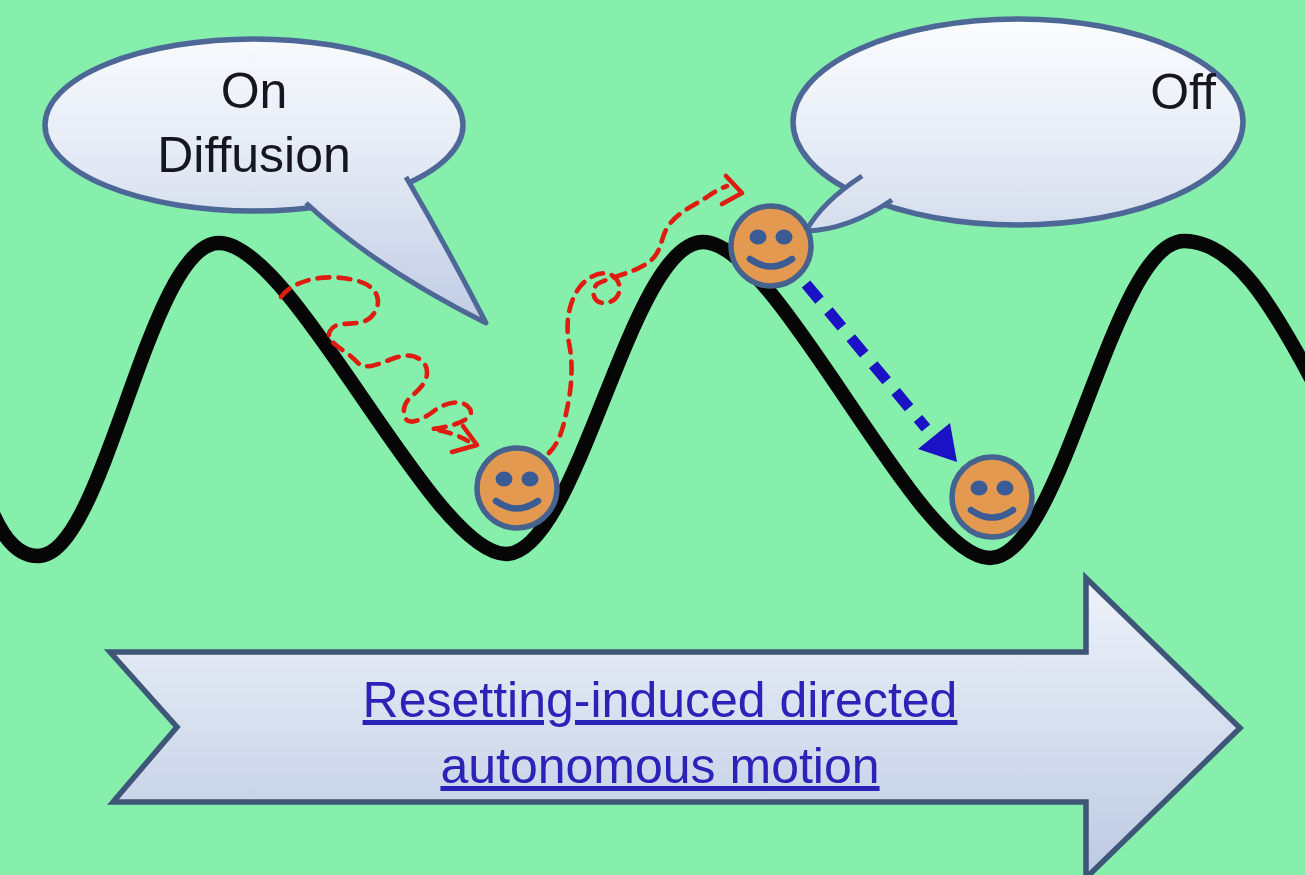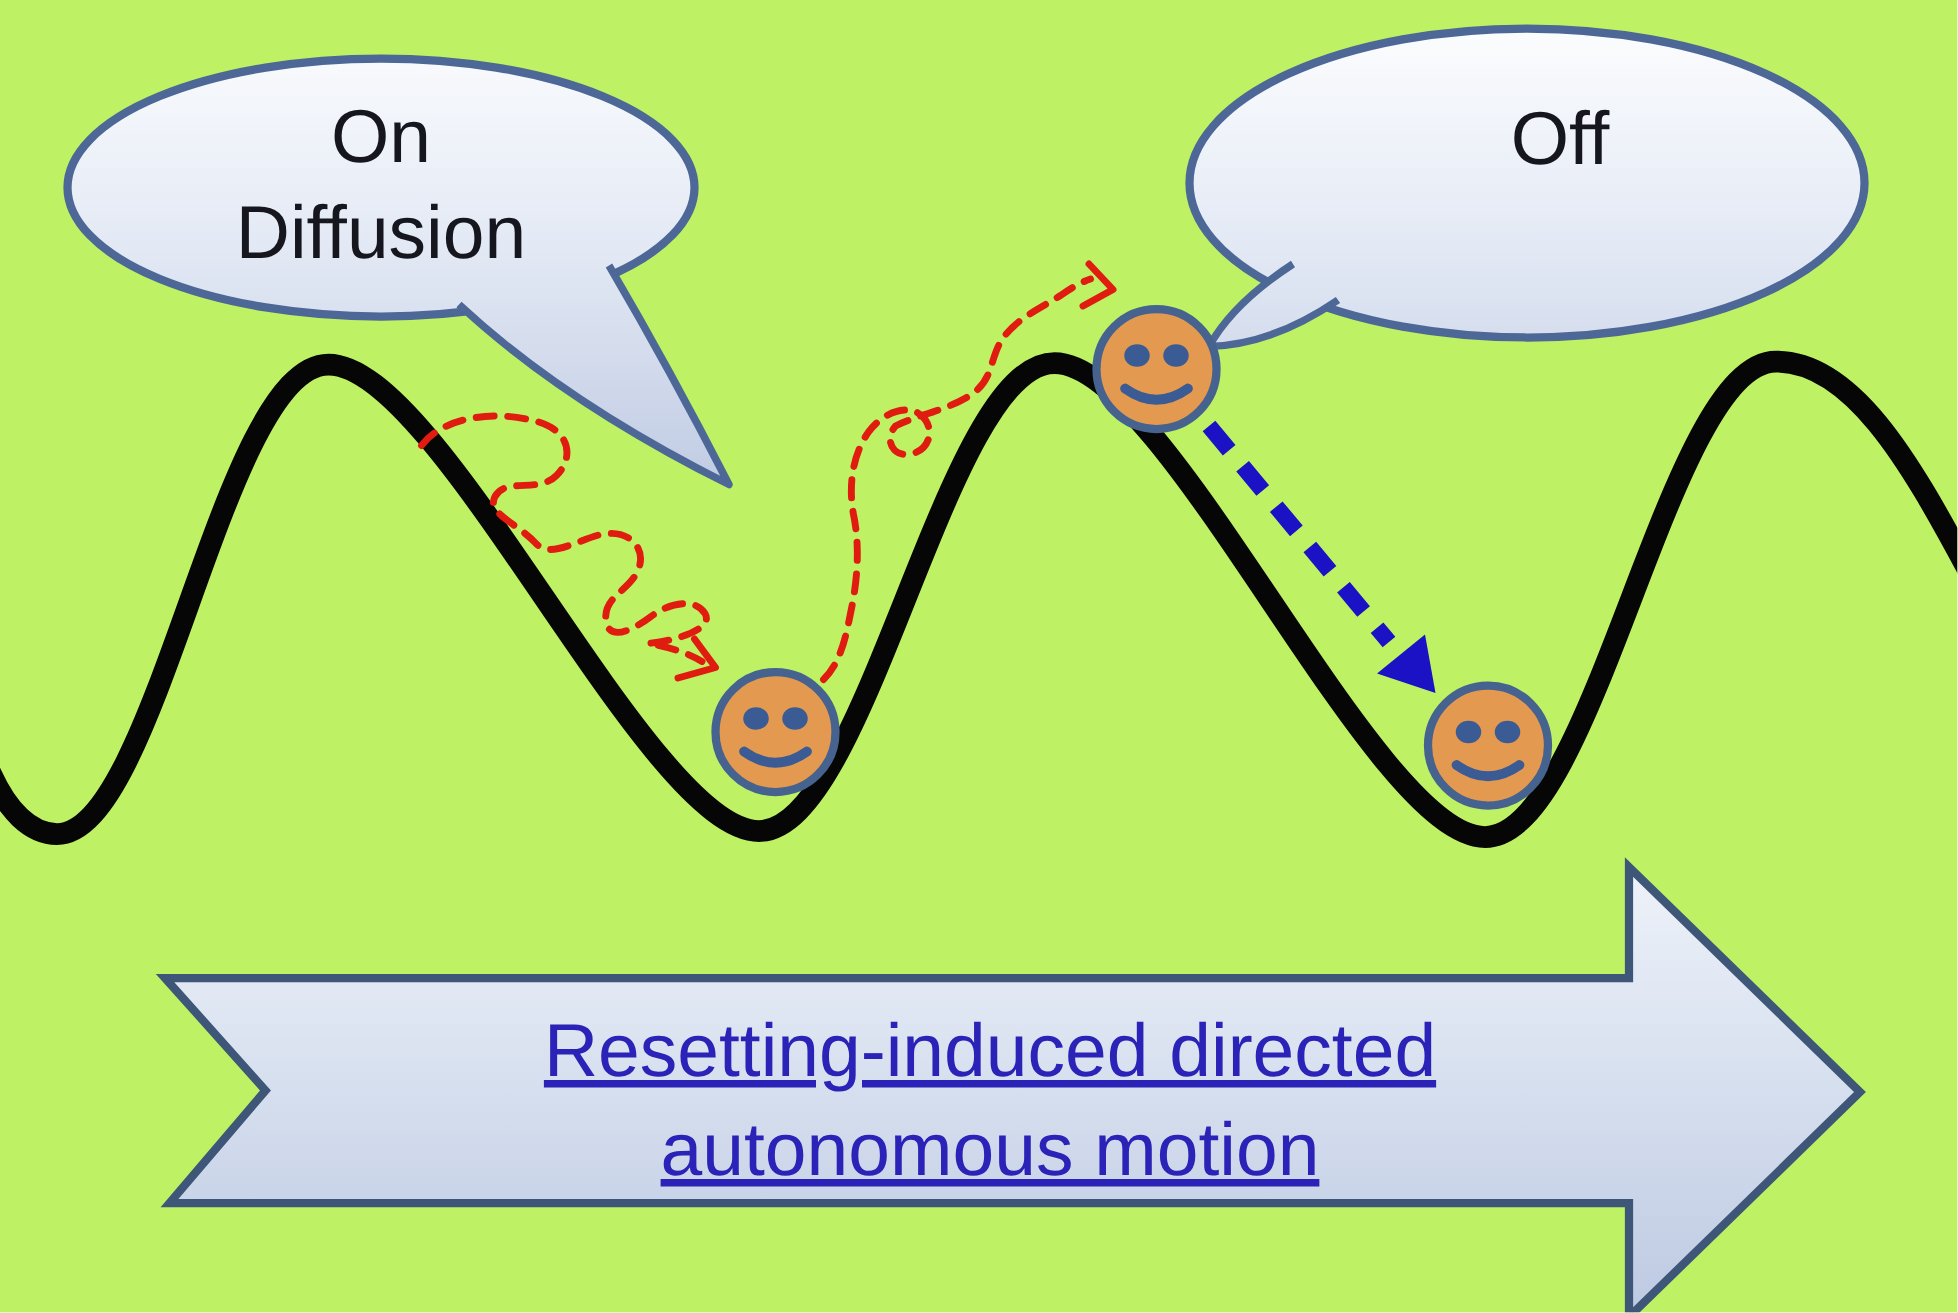--- a/index.html
+++ b/index.html
@@ -1,34 +1,34 @@
 <!DOCTYPE html>
 <html><head>
 <meta charset="utf-8">
 <style>
   html,body{margin:0;padding:0;background:#ffffff;}
   .stage{
     position:relative;
     width:1305px;height:875px;
-    background:#bef264;
+    background:#86efac;
     overflow:hidden;
     font-family:"Liberation Sans", sans-serif;
   }
   .stage svg{position:absolute;left:0;top:0;}
   .btext{
     position:absolute;
     display:flex;flex-direction:column;align-items:center;justify-content:flex-start;
     text-align:center;
     color:#16161f;
     font-size:50px;
     line-height:64px;
     letter-spacing:0px;
   }
   .b1{left:46px;top:59px;width:416px;}
-  .b2{left:816px;top:60px;width:448px;}
+  .b2{left:768px;top:60px;width:448px;align-items:flex-end;}
   .banner{
     left:160px;top:667px;width:1000px;
     color:#2b22b8;
     font-size:50px;
     line-height:66px;
     text-decoration:underline;
   }
 </style>
 </head>
 <body>

